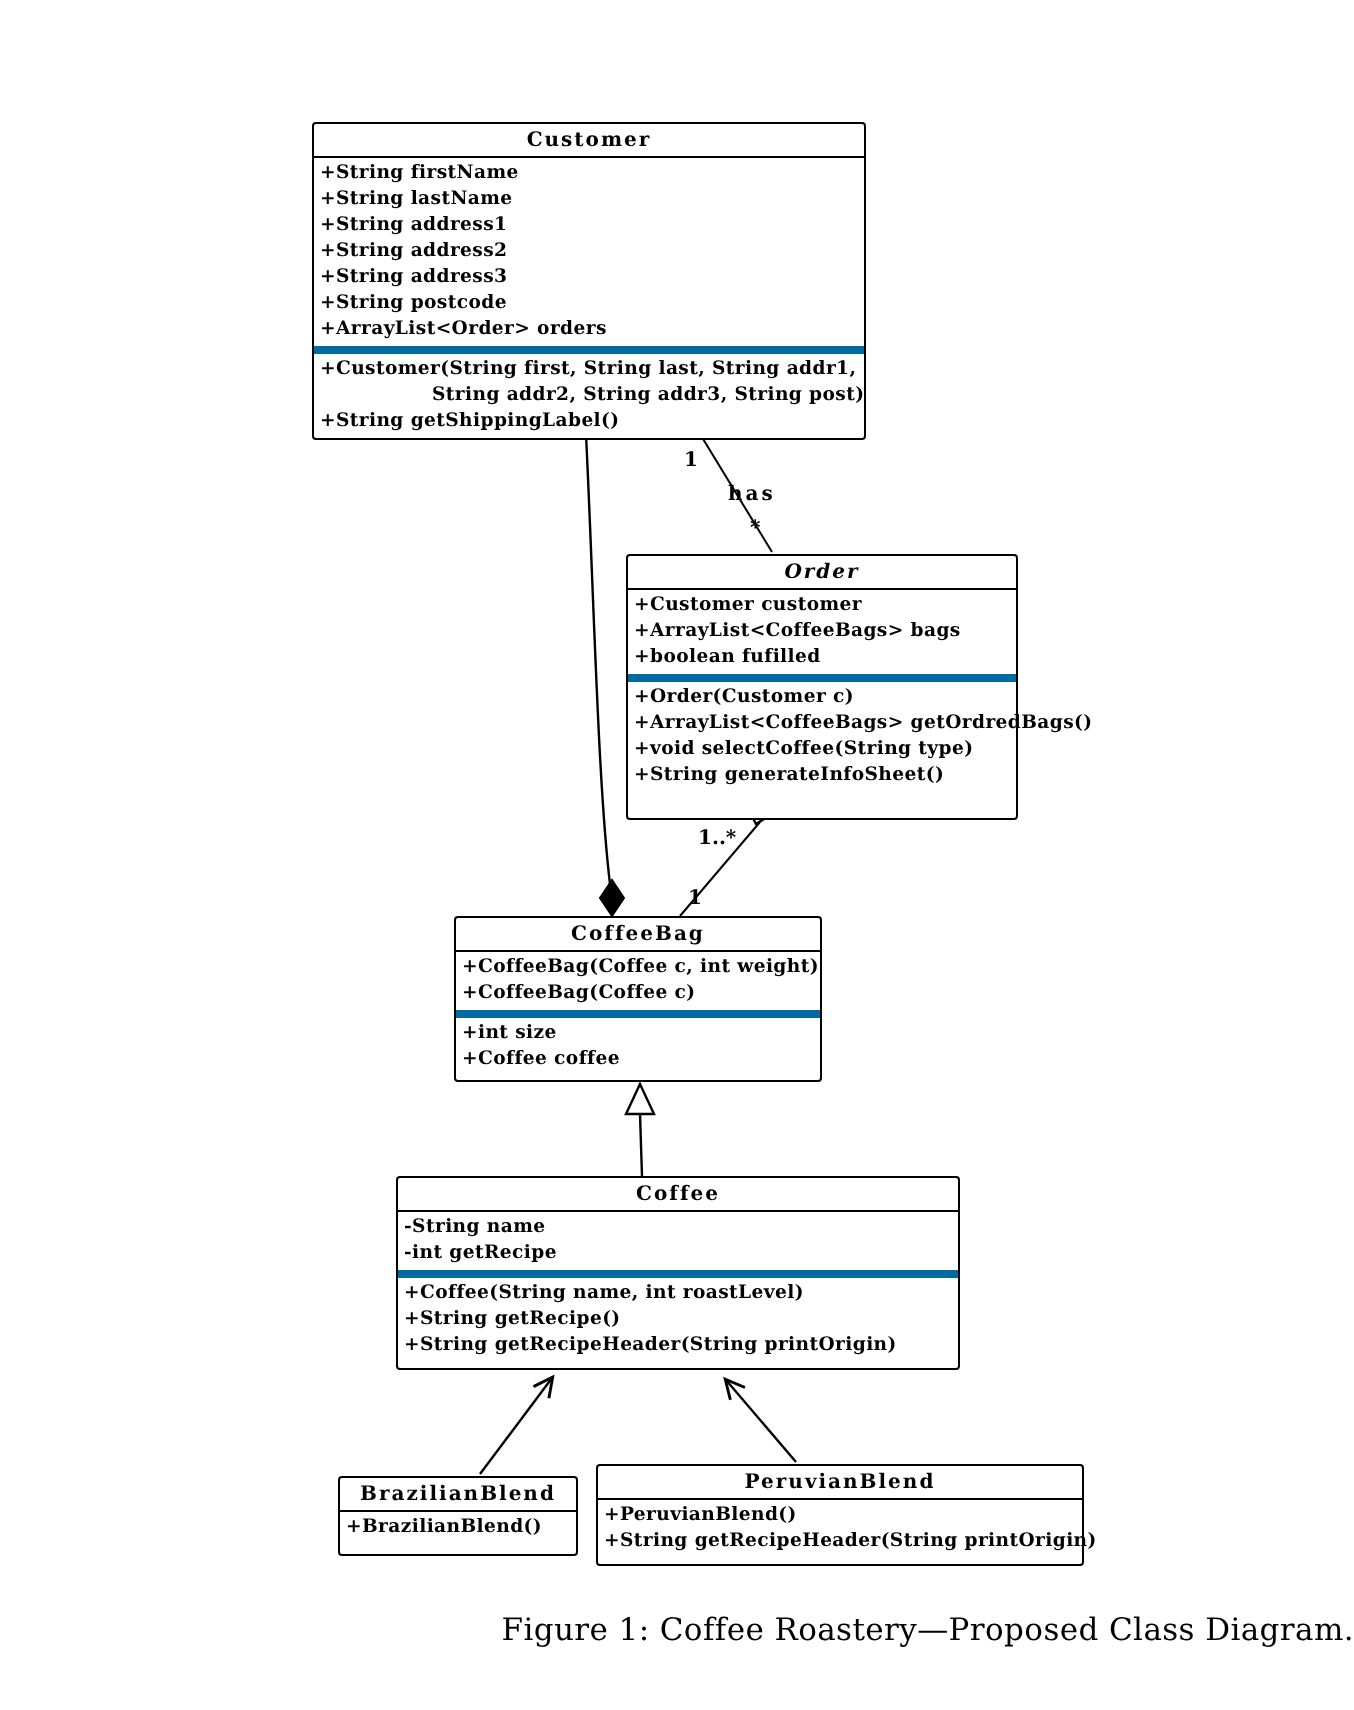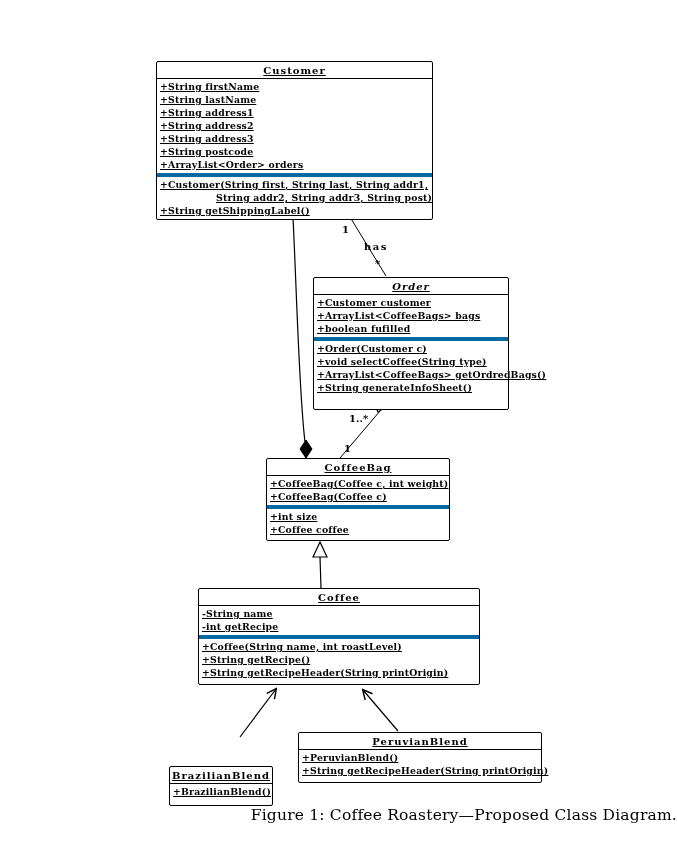--- a/index.html
+++ b/index.html
@@ -17,21 +17,20 @@
     left: 0; top: 0;
     width: 677px; height: 855px;
     pointer-events: none;
   }
   .uml-class {
     position: absolute;
     box-sizing: border-box;
     background: #ffffff;
     border: 1px solid #000;
     border-radius: 2px;
-    text-decoration: underline;
   }
   .uml-title {
     text-align: center;
     font-weight: bold;
     font-size: 10px;
     line-height: 11px;
     padding: 3px 2px 2px 2px;
     border-bottom: 1px solid #000;
     letter-spacing: 1px;
     white-space: nowrap;
@@ -45,23 +44,23 @@
     font-size: 9.3px;
     font-weight: bold;
     line-height: 13px;
     letter-spacing: 0.2px;
     white-space: nowrap;
   }
   .member.indent { padding-left: 56px; }
   
   .pos-customer       { left: 156px; top: 61px;  width: 277px; min-height: 156px; }
   .pos-order          { left: 313px; top: 277px; width: 196px; min-height: 133px; }
-  .pos-coffeebag      { left: 227px; top: 458px; width: 184px; min-height: 83px; margin-left: 39px; }
+  .pos-coffeebag      { left: 227px; top: 458px; width: 184px; min-height: 83px; }
   .pos-coffee         { left: 198px; top: 588px; width: 282px; min-height: 97px; }
-  .pos-brazilianblend { left: 169px; top: 738px; width: 104px; min-height: 40px; margin-top: 28px; }
+  .pos-brazilianblend { left: 169px; top: 738px; width: 120px; min-height: 40px; }
   .pos-peruvianblend  { left: 298px; top: 732px; width: 244px; min-height: 51px; }
   .caption {
     position: absolute;
     left: 0; top: 806px;
     width: 100%;
     text-align: right;
     font-size: 15.5px;
     letter-spacing: 0.2px;
   }
   .rel-label {
@@ -124,22 +123,22 @@
 
   <div class="uml-class pos-order">
     <div class="uml-title italic">Order</div>
     <div class="uml-comp">
         <div class="member">+Customer customer</div>
         <div class="member">+ArrayList&lt;CoffeeBags&gt; bags</div>
         <div class="member">+boolean fufilled</div>
       </div>
     <div class="uml-comp">
         <div class="member">+Order(Customer c)</div>
+        <div class="member">+ArrayList&lt;CoffeeBags&gt; getOrdredBags()</div>
         <div class="member">+void selectCoffee(String type)</div>
-        <div class="member">+ArrayList&lt;CoffeeBags&gt; getOrdredBags()</div>
         <div class="member">+String generateInfoSheet()</div>
       </div>
   </div>
 
   <div class="uml-class pos-coffeebag">
     <div class="uml-title">CoffeeBag</div>
     <div class="uml-comp">
         <div class="member">+CoffeeBag(Coffee c, int weight)</div>
         <div class="member">+CoffeeBag(Coffee c)</div>
       </div>

